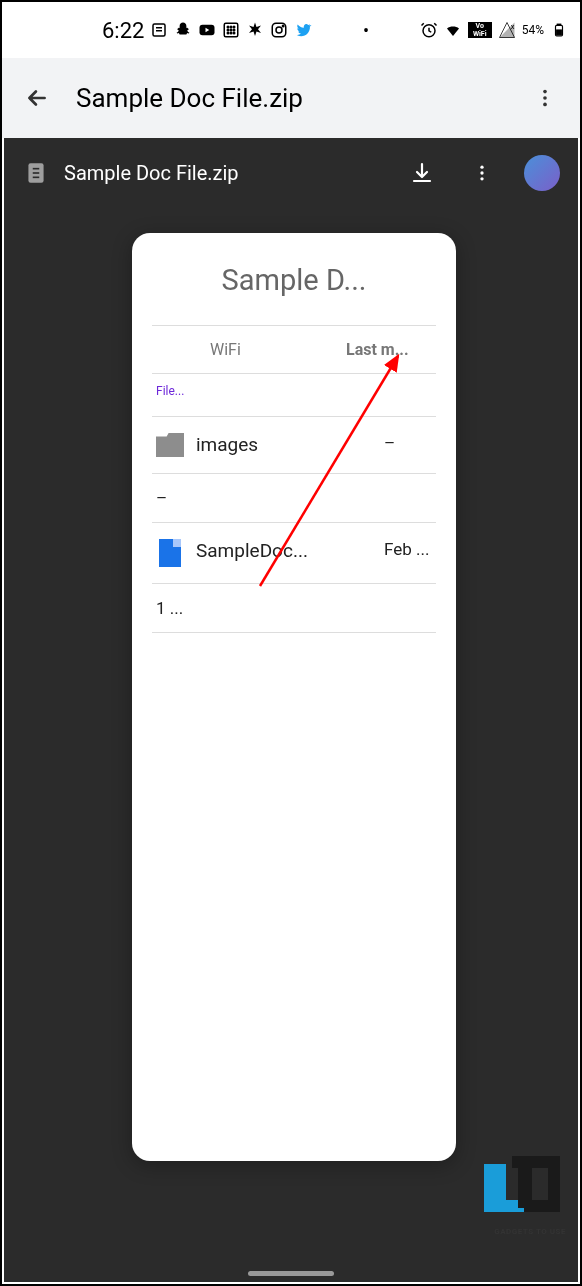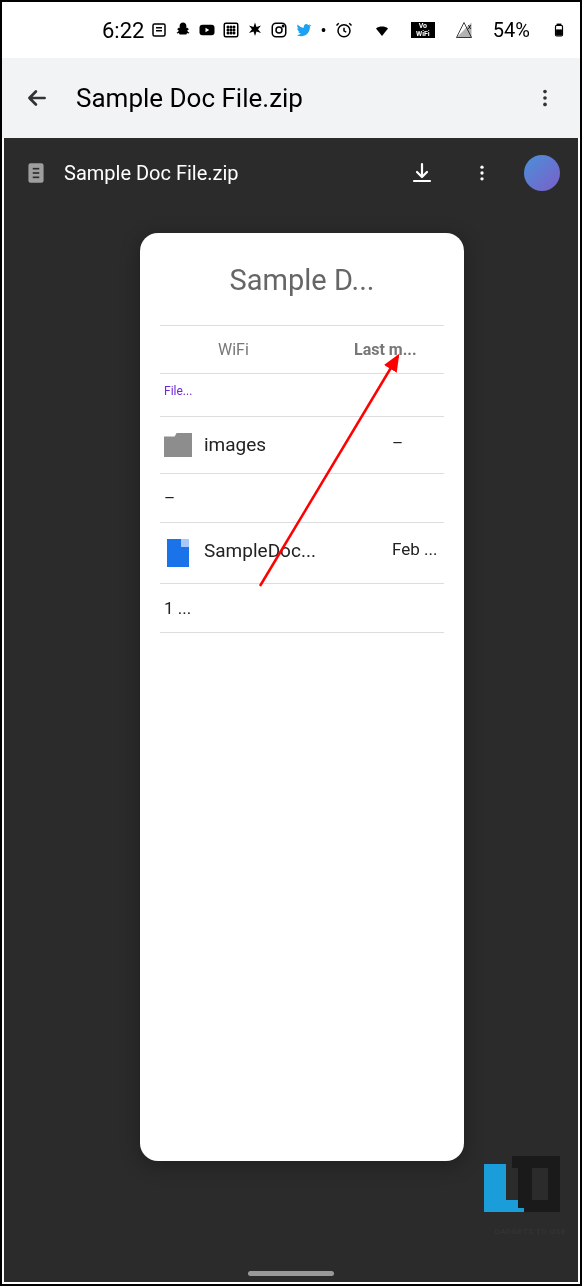--- a/index.html
+++ b/index.html
@@ -24,37 +24,37 @@
     }
     .status-left {
       display: flex;
       align-items: center;
       gap: 6px;
       margin-left: 88px;
     }
     .status-right {
       display: flex;
       align-items: center;
-      gap: 20px;
+      gap: 6px;
     }
     .status-time {
       font-size: 22px;
       color: #000;
       font-weight: 400;
     }
     .status-icon {
       width: 18px;
       height: 18px;
       display: inline-flex;
       align-items: center;
       justify-content: center;
       color: #000;
     }
     .battery-text {
-      font-size: 20px;
+      font-size: 12px;
       color: #000;
     }
     .dot-sep {
       font-size: 18px;
       color: #000;
       padding: 0 2px;
     }
     
     
     .app-header {
@@ -129,21 +129,21 @@
       height: 36px;
       border-radius: 50%;
       background: linear-gradient(135deg, #4a90d9, #7b5fc9);
       margin-left: 14px;
     }
     
     
     .doc-card {
       position: absolute;
       top: 95px;
-      left: 136px;
+      left: 128px;
       width: 324px;
       height: 928px;
       background: #fff;
       border-radius: 18px;
       padding: 30px 24px;
       box-shadow: 0 4px 20px rgba(0,0,0,0.3);
     }
     .doc-title {
       font-size: 29px;
       color: #666;

